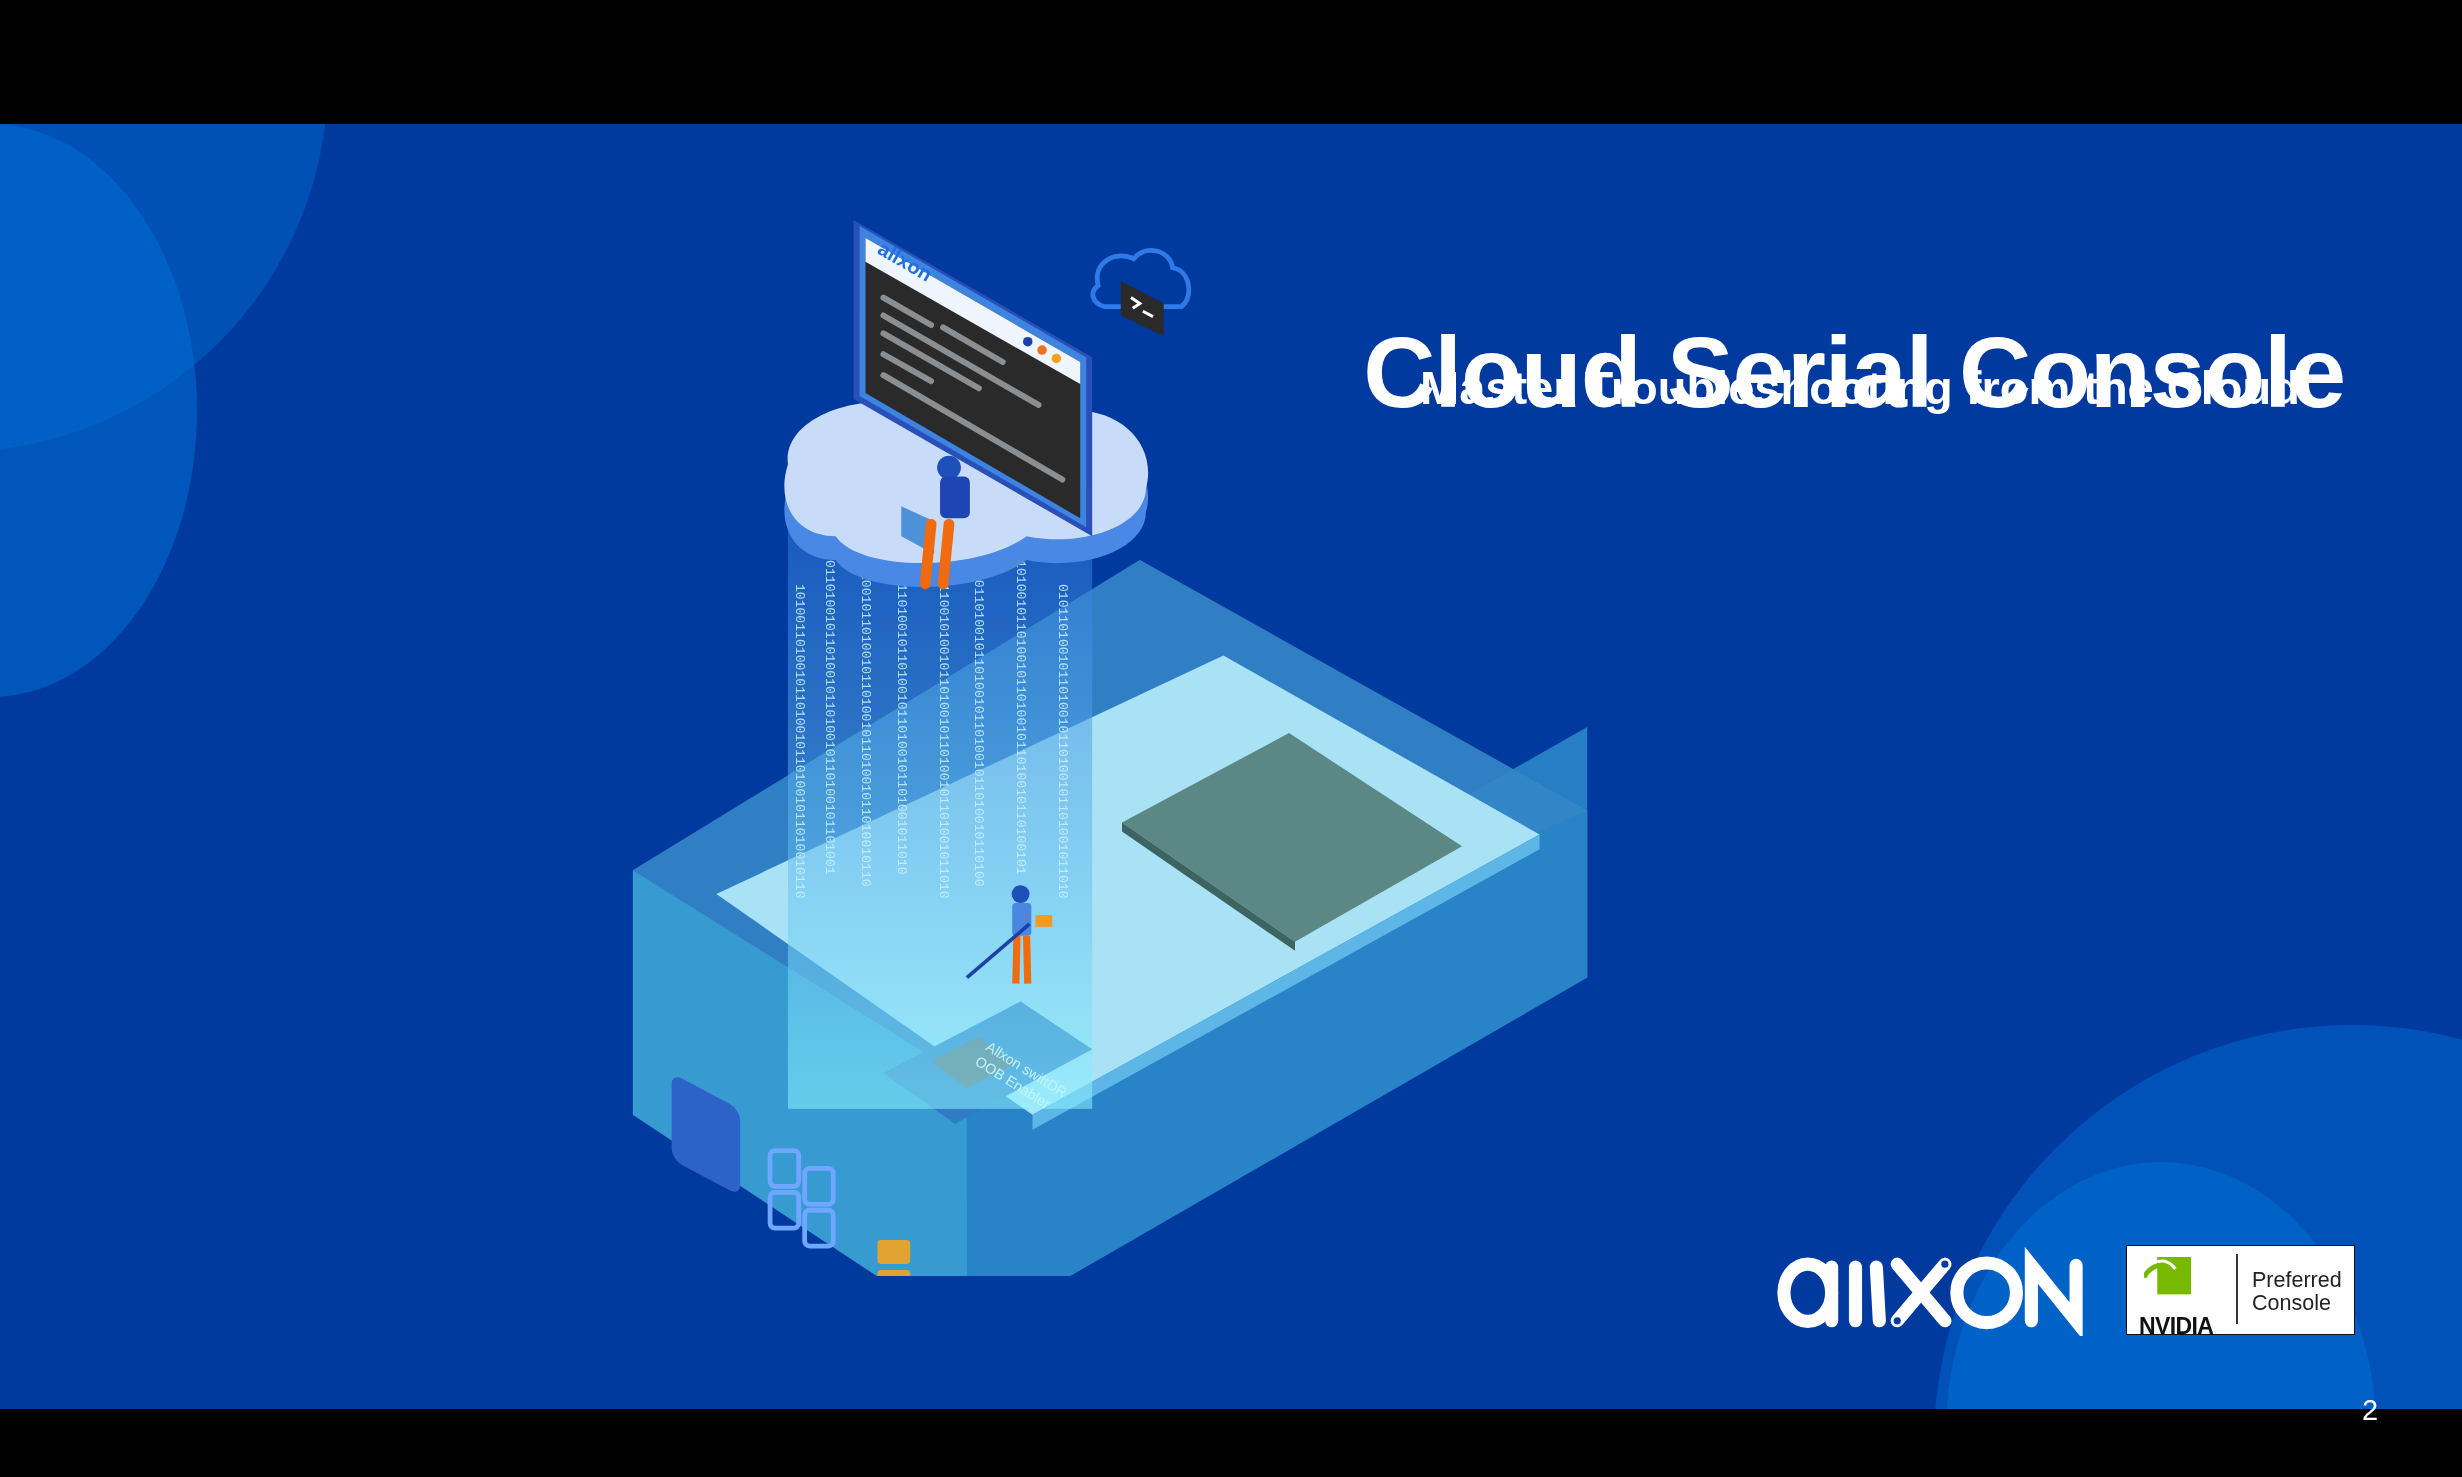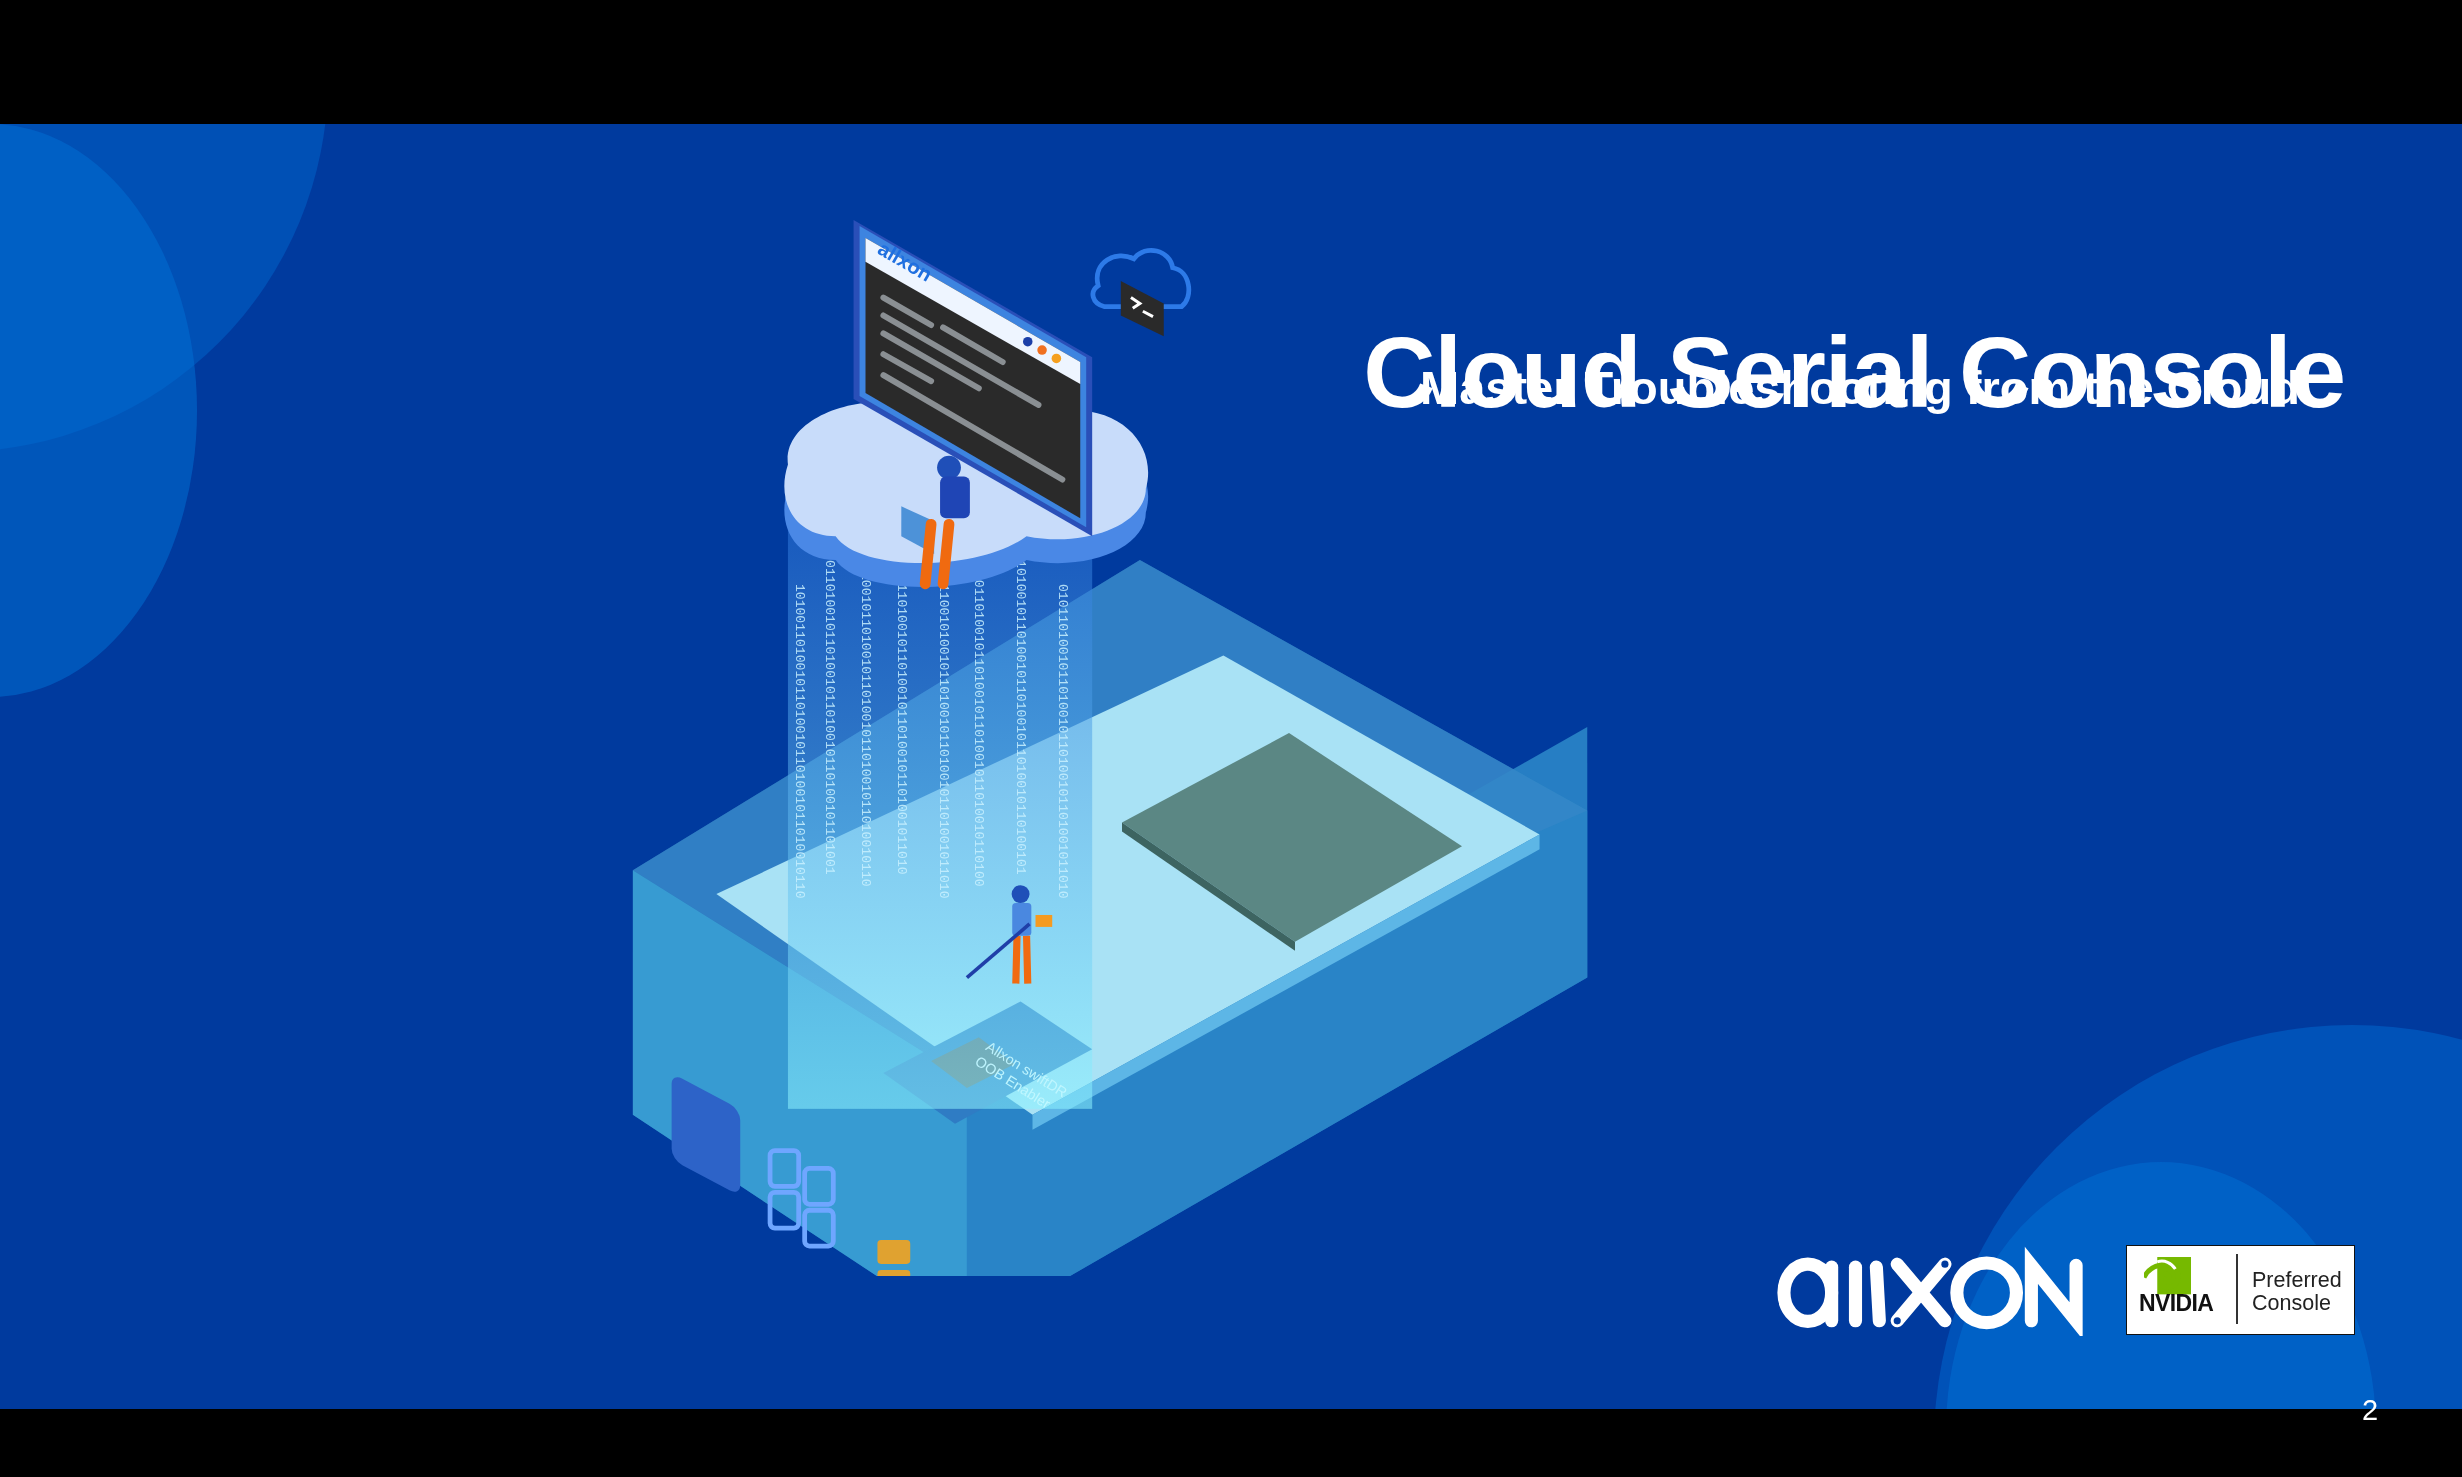--- a/index.html
+++ b/index.html
@@ -7,21 +7,21 @@
   .topbar { position:absolute; left:0; top:0; width:2462px; height:124px; background:#000; }
   .bottombar { position:absolute; left:0; top:1410px; width:2462px; height:67px; background:#000; }
   .slide { position:absolute; left:0; top:124px; width:2462px; height:1285px; background:#003a9e; overflow:hidden; }
   .deco { position:absolute; border-radius:50%; }
   .title { position:absolute; left:1319px; top:131px; width:1026px; text-align:right; color:#fff; font-weight:bold; font-size:100px; letter-spacing:-1.2px; line-height:1; white-space:nowrap; }
   .subtitle { position:absolute; left:1420px; top:240px; width:907px; text-align:left; color:#fff; font-weight:bold; font-size:47px; line-height:1; white-space:nowrap; }
   .illustration { position:absolute; left:609px; top:78px; width:1026px; height:1074px; }
   .allxon-logo { position:absolute; left:1775px; top:1122px; width:316px; height:90px; }
   .nvidia-badge { position:absolute; left:2126px; top:1121px; width:229px; height:90px; background:#fff; border:1.8px solid #111; box-sizing:border-box; }
   .nv-eye { position:absolute; left:16.7px; top:10.7px; width:47px; height:41px; }
-  .nv-word { position:absolute; left:12px; top:44px; font-size:23px; font-weight:bold; color:#111; letter-spacing:-0.6px; }
+  .nv-word { position:absolute; left:12px; top:67px; font-size:23px; font-weight:bold; color:#111; letter-spacing:-0.6px; }
   .nv-divider { position:absolute; left:109px; top:8.4px; width:1.8px; height:70px; background:#333; }
   .nv-text { position:absolute; left:125px; top:23px; font-size:21.5px; line-height:23px; color:#222; }
   .page-number { position:absolute; left:2362px; top:1396px; color:#fff; font-size:29px; line-height:1; }
 </style>
 </head>
 <body>
 
 <div class="topbar"></div>
 
 <div class="slide">

